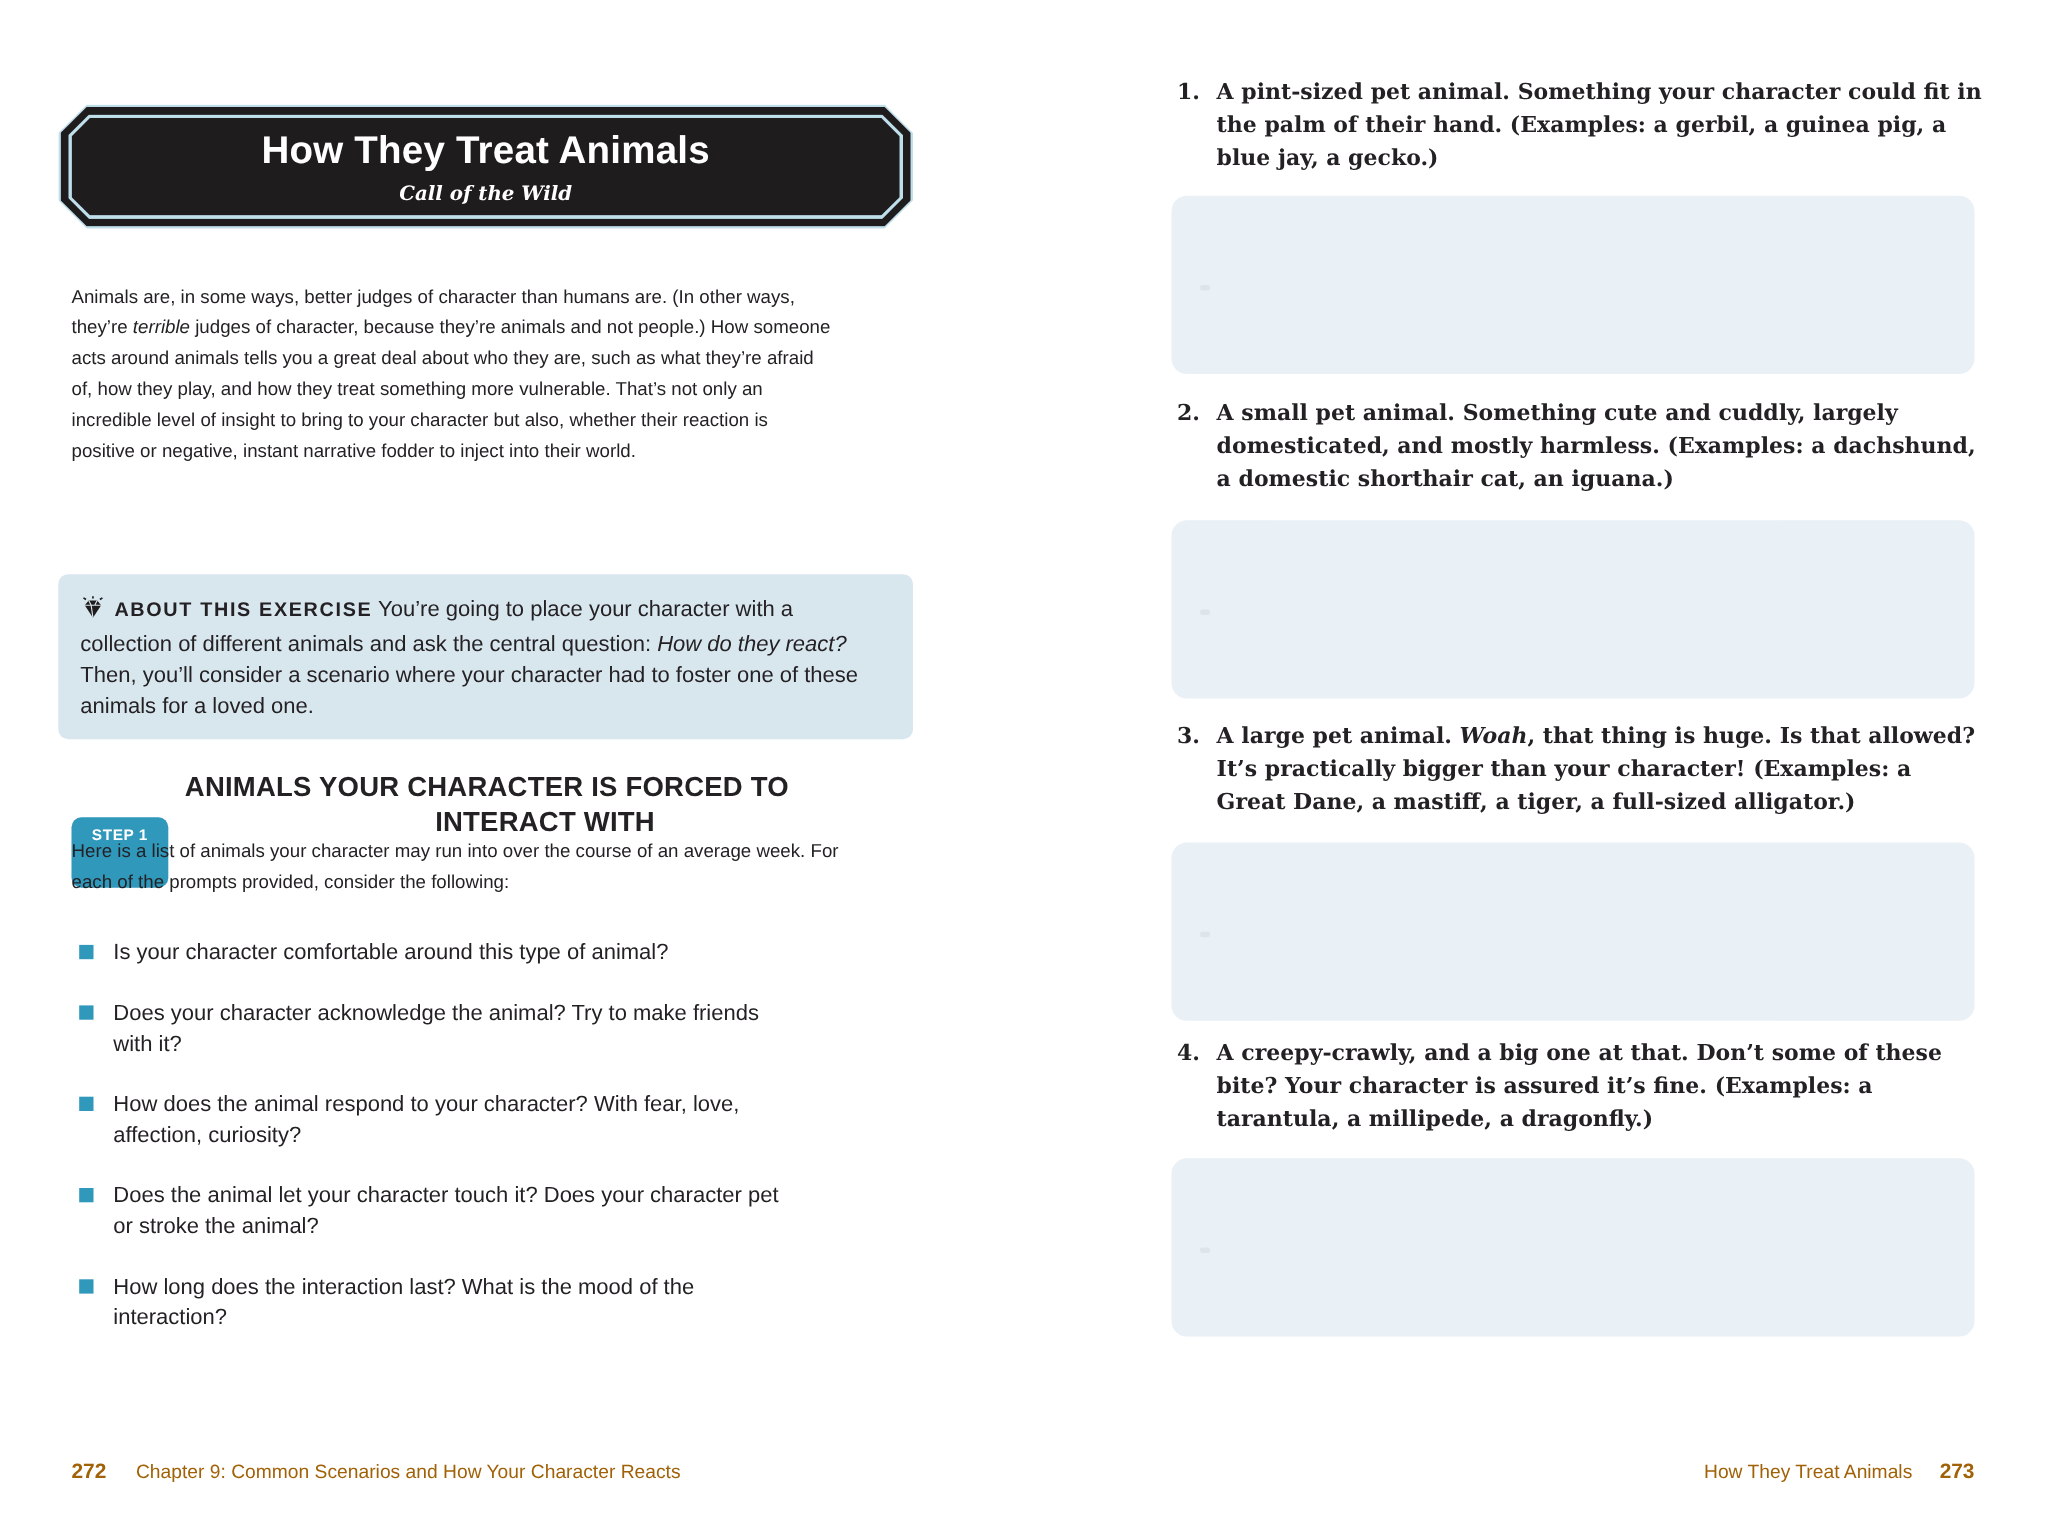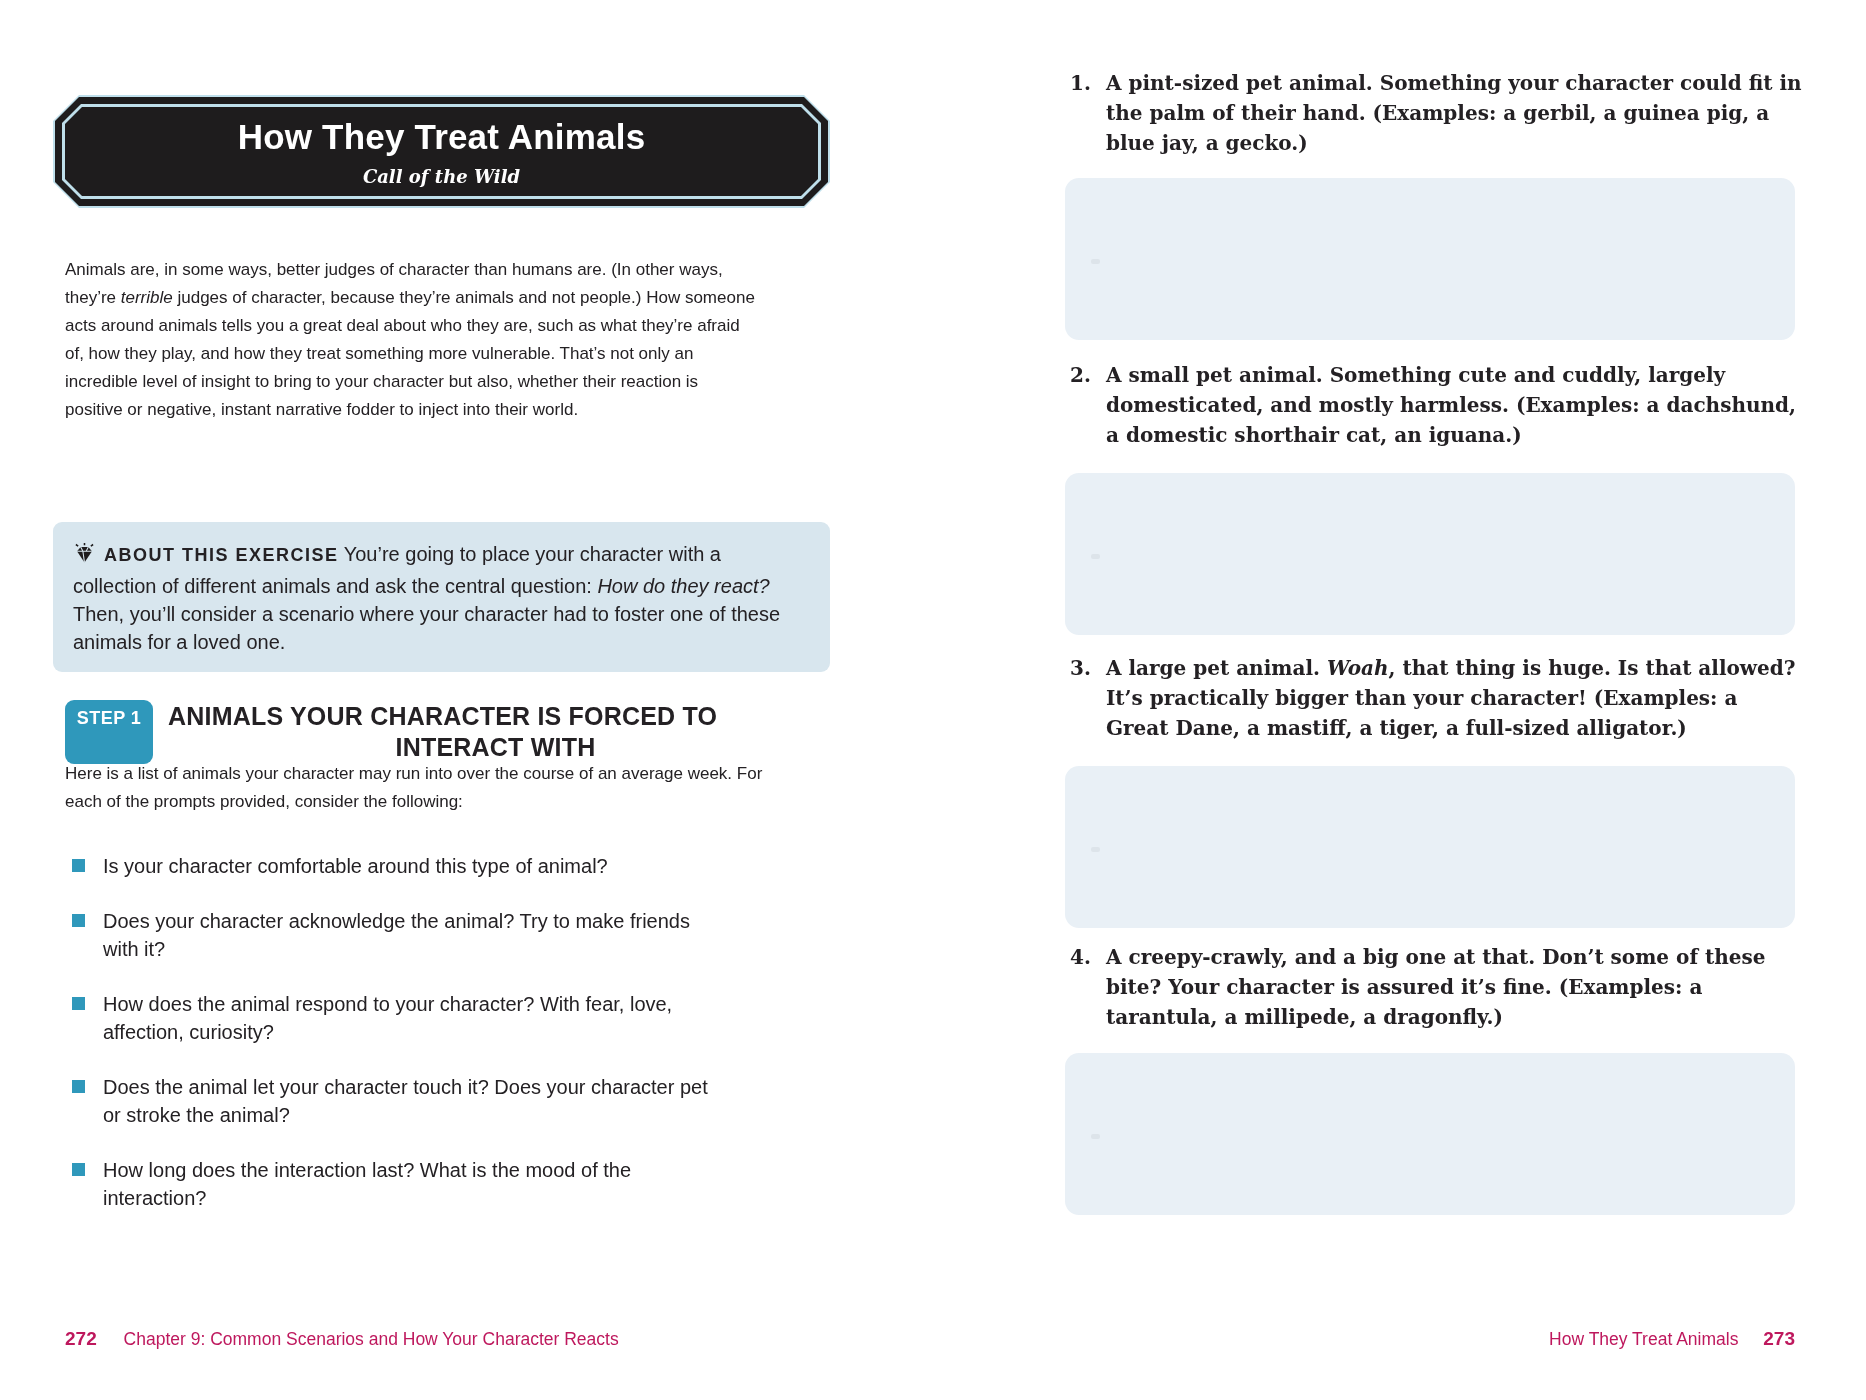--- a/index.html
+++ b/index.html
@@ -22,31 +22,31 @@
   .tb-sub{color:#ffffff;font-family:"DejaVu Serif",serif;font-style:italic;font-weight:bold;font-size:18px;margin-top:9px;}
 
   
   .body-text{font-size:17px;line-height:28px;}
   .em{font-style:italic;}
   .callout{background:var(--calloutbg,#d8e6ee);border-radius:9px;padding:18px 22px 16px 20px;font-size:20px;line-height:28px;}
   .callout-label{font-weight:bold;letter-spacing:1.5px;font-size:18px;}
   .gem{vertical-align:-4px;margin-right:8px;}
 
   .step-badge{width:88px;height:64px;background:var(--teal,#2f98bb);border-radius:9px;color:#ffffff;
-    font-weight:bold;font-size:18px;text-align:center;padding-top:8px;box-sizing:border-box;letter-spacing:.5px;}
+    font-weight:bold;font-size:14px;text-align:center;padding-top:8px;box-sizing:border-box;letter-spacing:.5px;margin-top:43px;}
   .step-head{font-weight:bold;font-size:25px;line-height:31px;letter-spacing:.2px;color:#242124;}
   .head-line2{display:flex;align-items:center;flex-direction:column;}
   .head-rule{flex:1;height:28px;margin-left:16px;
     background:repeating-linear-gradient(to bottom,var(--rule,#92c4cc) 0 3px,transparent 3px 8.5px);}
 
   .bullets{list-style:none;margin:0;padding:0;}
   .bullets li{display:flex;margin-bottom:27px;font-size:20px;line-height:28px;}
   .sq{flex:0 0 13px;width:13px;height:13px;background:var(--teal,#2f98bb);margin:7px 18px 0 7px;}
 
-  .footer{font-size:17.5px;color:#be185d;}
+  .footer{font-size:17.5px;color:#a16207;}
   .pg-num{font-weight:bold;font-size:19px;}
 
   
   .prompt{font-family:"DejaVu Serif",serif;font-weight:600;font-size:20px;line-height:30px;color:#242124;padding-left:36px;}
   .prompt .num{position:absolute;left:0;top:0;font-weight:bold;}
   .answer-box{background:var(--boxbg,#e9f0f6);border-radius:14px;}
   .box-mark{position:absolute;left:26px;top:50%;width:9px;height:5px;border-radius:2px;background:#dde4ea;}
 </style>
 </head>
 <body>

